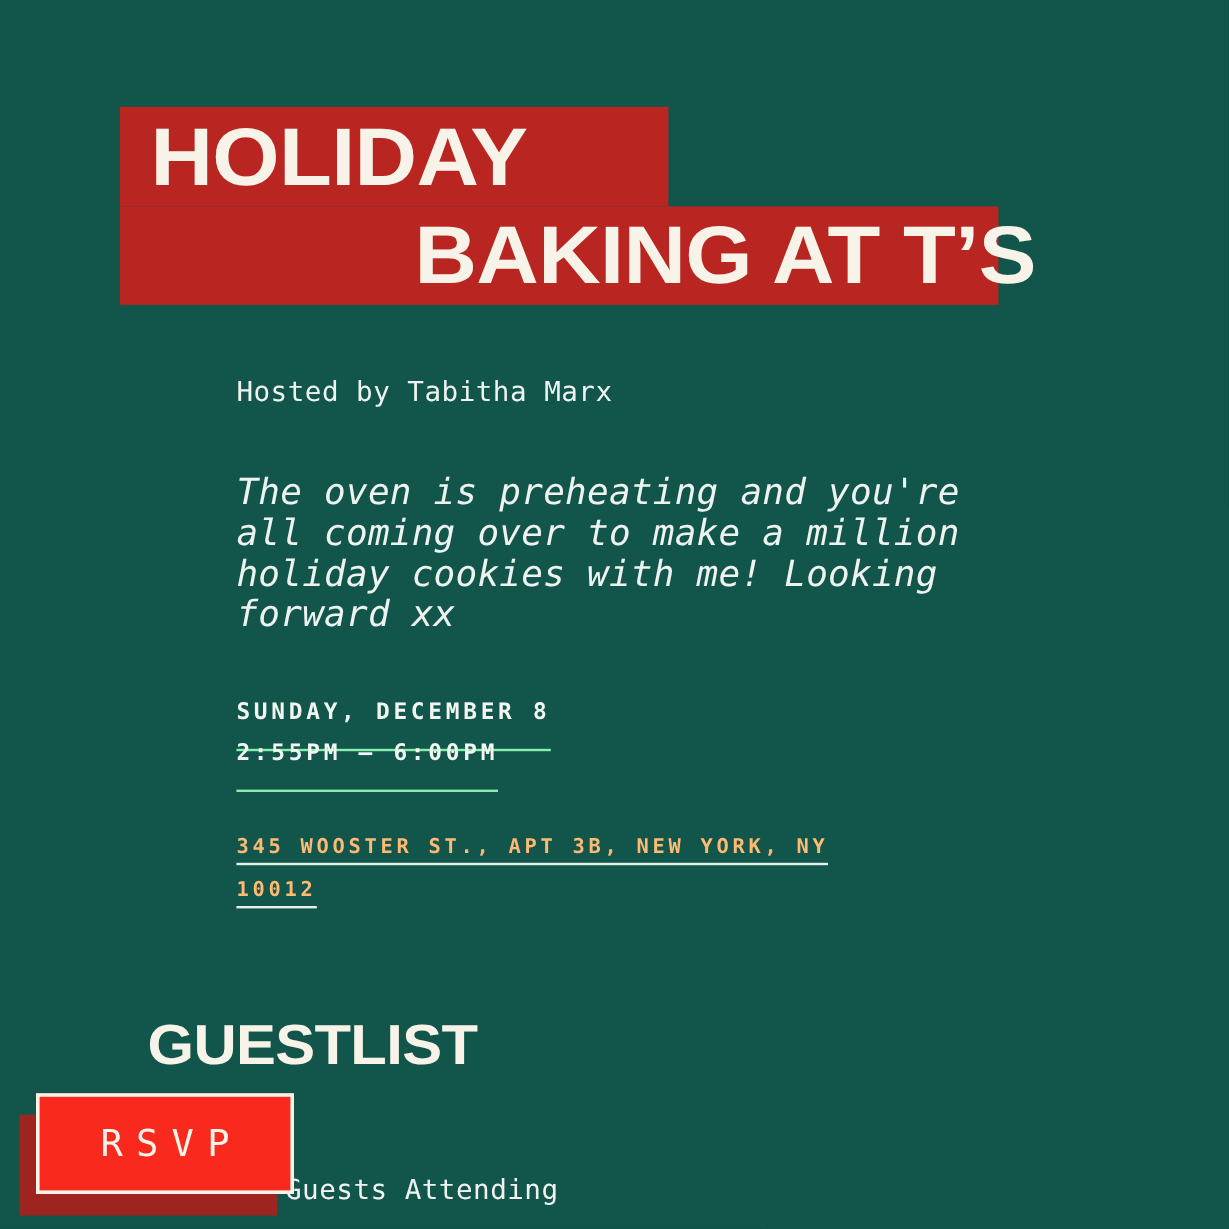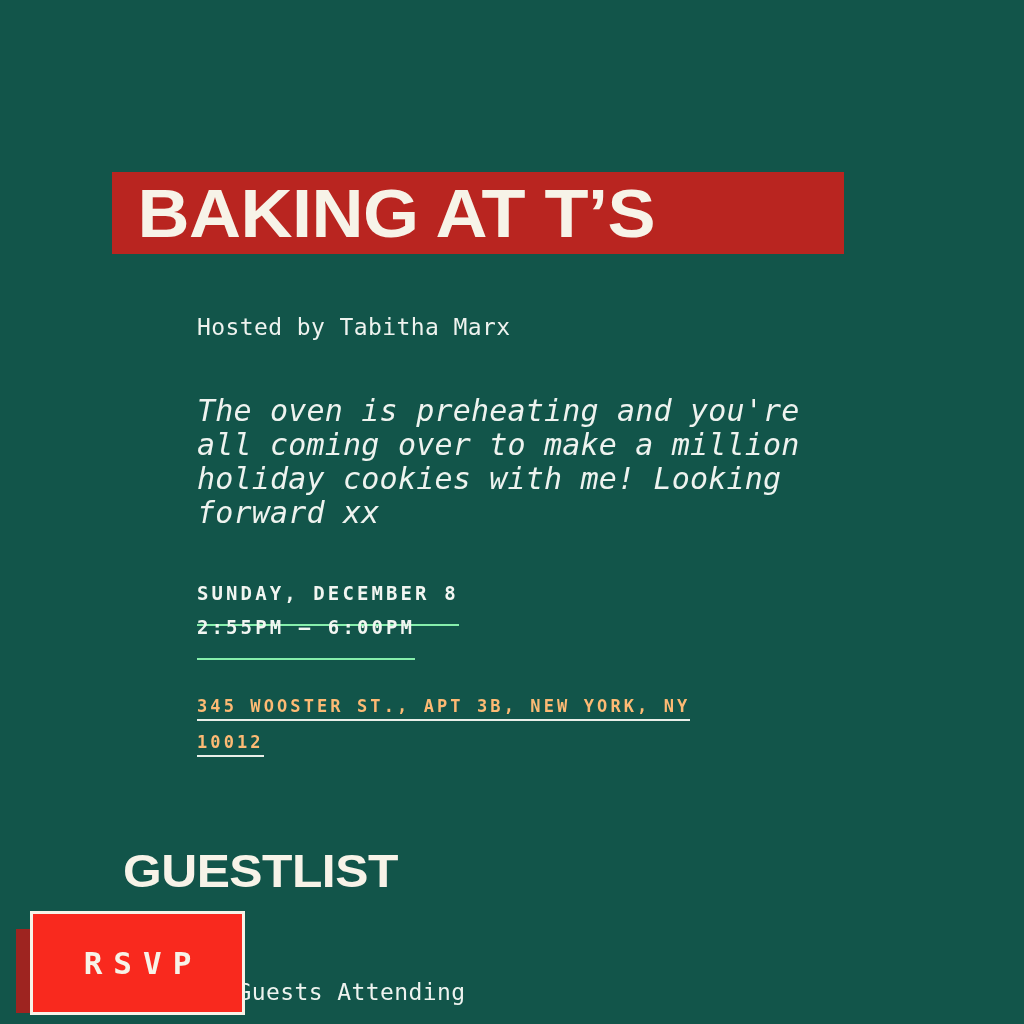--- a/index.html
+++ b/index.html
@@ -27,24 +27,25 @@
   }
 
   #title-bar-1 {
     left: 100px;
     top: 89px;
     width: 457px;
     height: 83px;
   }
 
   #title-bar-2 {
-    left: 112px;
+    left: 100px;
     top: 172px;
     width: 732px;
     height: 82px;
+    justify-content: flex-end;
   }
 
   .title-text {
     color: #f7f3e8;
     font-family: "Liberation Sans", sans-serif;
     font-weight: 700;
     font-size: 68px;
     line-height: 68px;
     letter-spacing: -0.5px;
     transform: scaleX(1.06);
@@ -152,44 +153,46 @@
     width: 215px;
     height: 84px;
     background: #9e2420;
   }
 
   #rsvp-button {
     position: absolute;
     left: 30px;
     top: 911px;
     width: 215px;
-    height: 104px;
+    height: 84px;
     background: #f9291e;
     border: 3px solid #f7f3e8;
     box-sizing: border-box;
     display: flex;
     align-items: center;
     justify-content: center;
     cursor: pointer;
-    font-weight: bold;
   }
 
   #rsvp-label {
     color: #f7f3e8;
     font-size: 31px;
     letter-spacing: 11px;
     padding-left: 11px;
     line-height: 31px;
   }
 </style>
 </head>
 <body>
 
 <div id="invite">
 
+  <div class="title-block" id="title-bar-1">
+    <div class="title-text">HOLIDAY</div>
+  </div>
 
   <div class="title-block" id="title-bar-2">
     <div class="title-text">BAKING AT T’S</div>
   </div>
 
   <div class="body-col">
 
     <div id="host-line">Hosted by Tabitha Marx</div>
 
     <div id="description">The oven is preheating and you're all coming over to make a million holiday cookies with me! Looking forward xx</div>

